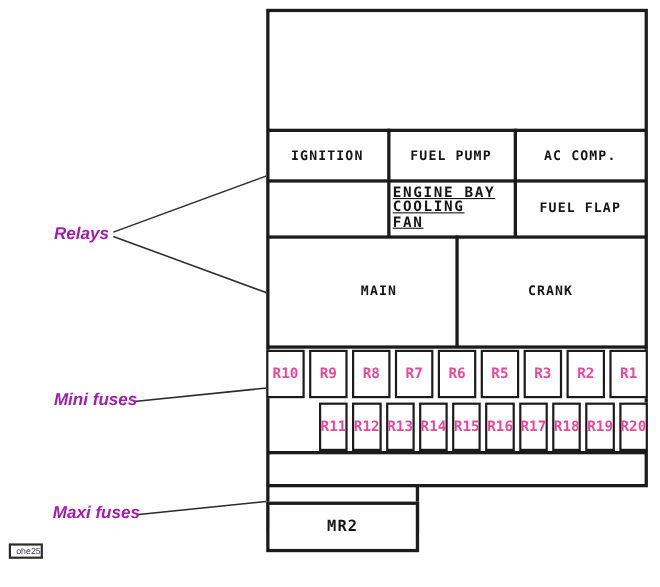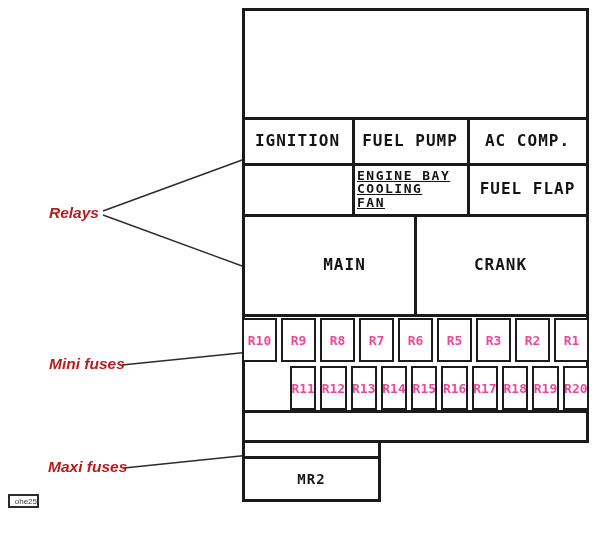--- a/index.html
+++ b/index.html
@@ -7,37 +7,37 @@
     position:relative;width:600px;height:534px;background:#ffffff;
     font-family:"DejaVu Sans Mono", monospace;overflow:hidden;
   }
   
   .panel{position:absolute;left:242px;top:8px;width:347px;height:435px;
     border:3px solid #1b1b1b;box-sizing:border-box;background:#fff;}
   .hline{position:absolute;height:2.5px;background:#1b1b1b;}
   .vline{position:absolute;width:2.5px;background:#1b1b1b;}
   
   .cell{position:absolute;display:flex;align-items:center;justify-content:center;
-    font-weight:bold;font-size:16px;letter-spacing:1px;color:#151515;box-sizing:border-box;}
+    font-weight:bold;font-size:12px;letter-spacing:1px;color:#151515;box-sizing:border-box;}
   .cell.left{justify-content:flex-start;text-align:left;}
   .multiline{font-size:13px;line-height:13.5px;letter-spacing:1.5px;text-decoration:underline;}
   
   .fuse-zone{position:absolute;left:242px;top:318px;width:347px;}
   .fuse-row{display:flex;gap:4px;height:44px;box-sizing:border-box;}
   .fuse-row + .fuse-row{margin-top:4px;padding-left:48px;}
   .fuse{flex:1;border:2.5px solid #1b1b1b;box-sizing:border-box;display:flex;
     align-items:center;justify-content:center;font-weight:bold;font-size:13px;
     color:#ec4899;letter-spacing:0;background:#fff;overflow:hidden;}
   
   .maxi{position:absolute;left:242px;width:139px;border:3px solid #1b1b1b;
     box-sizing:border-box;display:flex;align-items:center;justify-content:center;
     font-weight:bold;font-size:14px;letter-spacing:1px;color:#151515;background:#fff;}
   
   .callout{position:absolute;font-family:"Liberation Sans", sans-serif;
-    font-weight:bold;font-style:italic;font-size:15.5px;color:#b91c1c;white-space:nowrap;}
+    font-weight:bold;font-style:italic;font-size:15.5px;color:#a21caf;white-space:nowrap;}
   
   .leaders{position:absolute;left:0;top:0;pointer-events:none;}
   
   .refbox{position:absolute;left:8px;top:494px;width:31px;height:14px;
     border:2px solid #2b2b2b;box-sizing:border-box;display:flex;align-items:center;
     justify-content:flex-end;font-family:"Liberation Sans", sans-serif;
     font-size:8px;color:#3a3a4a;background:#fff;}
 </style>
 </head>
 <body>

